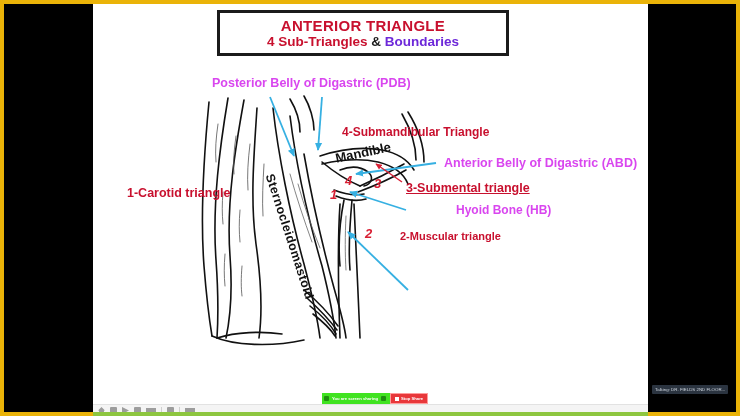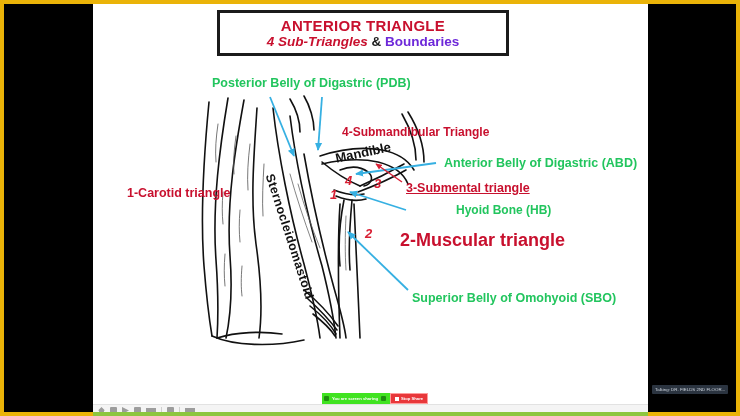--- a/index.html
+++ b/index.html
@@ -33,27 +33,27 @@
     display:flex; flex-direction:column;
     align-items:center; justify-content:center;
   }
   #title-line1{
     color:#c8102e; font-weight:bold; font-size:15px;
     letter-spacing:.3px; line-height:1.15;
   }
   #title-line2{
     font-weight:bold; font-size:13.5px; line-height:1.15; white-space:nowrap;
   }
-  .t-red{ color:#c8102e;font-style:italic; }
+  .t-red{ color:#c8102e; }
   .t-amp{ color:#1b1b1b; }
   .t-cyan{ color:#6d28d9; }
 
   
   .lbl{ position:absolute; font-weight:bold; white-space:nowrap; }
-  .cyan{ color:#22c55e; }
+  .cyan{ color:#d946ef; }
   .crim{ color:#c8102e; }
 
   
   .num{ position:absolute; color:#d81f33; font-weight:bold; font-style:italic; }
 
   
   #smt-label{
     position:absolute; left:272px; top:168px;
     font-weight:bold; font-size:12.5px; color:#111;
     transform:rotate(72deg); transform-origin:left top;
@@ -226,25 +226,24 @@
         <path d="M398,178 L372,160" marker-end="url(#ahr)"></path>
       </g>
     </svg>
 
     <div class="lbl cyan" style="left:208px; top:72px; font-size:12.5px;">Posterior Belly of Digastric (PDB)</div>
 
     <div class="lbl cyan" style="left:440px; top:152px; font-size:12.5px;">Anterior Belly of Digastric (ABD)</div>
 
     <div class="lbl cyan" style="left:412px; top:199px; font-size:12px;margin-left:40px;">Hyoid Bone (HB)</div>
 
-    <div class="lbl cyan" style="left:408px; top:287px; font-size:12.5px;">Superior Belly of Omohyoid (SBO)</div>
 
     <div class="lbl crim" style="left:123px; top:182px; font-size:12.5px;">1-Carotid triangle</div>
 
-    <div class="lbl crim" style="left:396px; top:226px; font-size:18px;">2-Muscular triangle</div>
+    <div class="lbl crim" style="left:396px; top:226px; font-size:11px;">2-Muscular triangle</div>
 
     <div class="lbl crim" style="left:402px; top:177px; font-size:12.5px;text-decoration:underline;">3-Submental triangle</div>
 
     <div class="lbl crim" style="left:338px; top:121px; font-size:12px;">4-Submandibular Triangle</div>
 
     <div id="mandible-label">Mandible</div>
 
     <div id="smt-label">Sternocleidomastoid</div>
 
     <div class="num" style="left:326px; top:183px; font-size:13px;">1</div>

